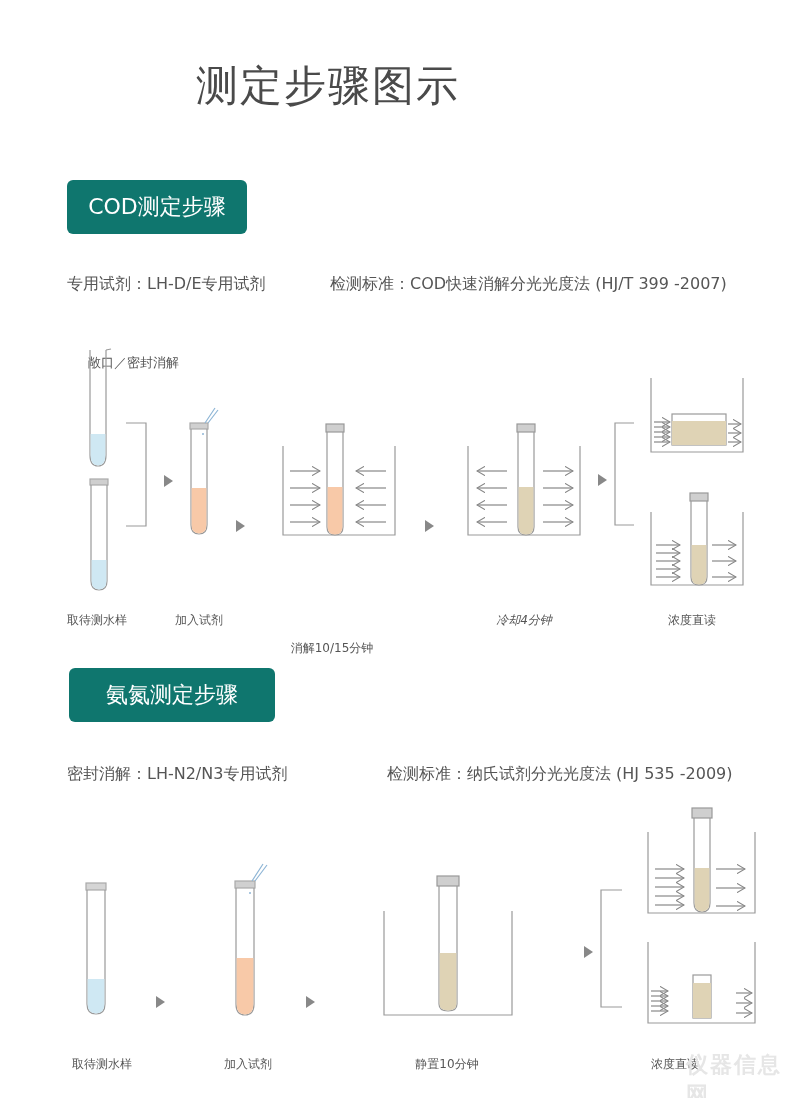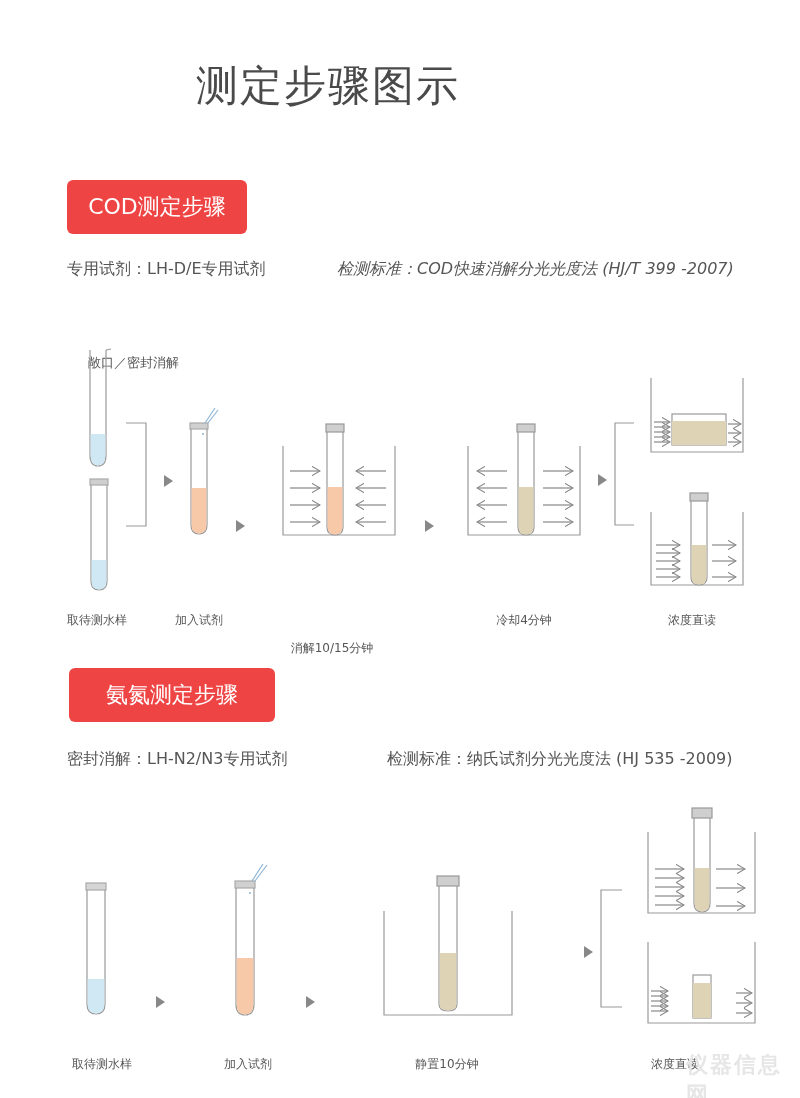--- a/index.html
+++ b/index.html
@@ -1,34 +1,34 @@
 <!DOCTYPE html>
 <html><head>
 <meta charset="utf-8">
 <style>
   html, body { margin:0; padding:0; background:#ffffff; }
   body { width:800px; height:1098px; position:relative; overflow:hidden;
          font-family:"DejaVu Sans", "Liberation Sans", sans-serif; color:#444; }
   .abs { position:absolute; }
   .page-title { left:0; width:656px; top:58px; text-align:center; font-size:42px; color:#4a4a4a; letter-spacing:2px; }
-  .badge { background:#ef4444; color:#fff; border-radius:6px; font-size:22px; display:flex; align-items:center; justify-content:center; }
-  .info { font-size:16px; color:#555; white-space:nowrap; }
+  .badge { background:#0f766e; color:#fff; border-radius:6px; font-size:22px; display:flex; align-items:center; justify-content:center; }
+  .info { font-size:16px; color:#555; white-space:nowrap;margin-top:15px; }
   .note { font-size:13px; color:#555;margin-top:44px; }
   .cap { font-size:12px; color:#555; white-space:nowrap; text-align:center; }
   svg { position:absolute; left:0; top:0; }
   .wm { font-size:22px; color:#e6e6e6; font-weight:bold; letter-spacing:2px; }
 </style>
 </head>
 <body>
 
 <div class="abs page-title">测定步骤图示</div>
 
 <div class="abs badge" style="left:67px;top:180px;width:180px;height:54px;">COD测定步骤</div>
 <div class="abs info" style="left:67px;top:259px;">专用试剂：LH-D/E专用试剂</div>
-<div class="abs info" style="left:337px;top:259px;font-style:italic;">检测标准：COD快速消解分光光度法 (HJ/T 399 -2007)</div>
+<div class="abs info" style="left:330px;top:259px;">检测标准：COD快速消解分光光度法 (HJ/T 399 -2007)</div>
 <div class="abs note" style="left:88px;top:310px;">敞口／密封消解</div>
 
 <svg width="800" height="1098">
   <defs>
     <marker id="ah" markerWidth="8" markerHeight="8" refX="7" refY="4" orient="auto">
       <path d="M0,0 L7,4 L0,8" fill="none" stroke="#888" stroke-width="1"></path>
     </marker>
   </defs>
   <g stroke="#9a9a9a" stroke-width="1.2" fill="none">
 
@@ -187,21 +187,21 @@
     <polygon points="598,474 598,486 607,480"></polygon>
     <polygon points="156,996 156,1008 165,1002"></polygon>
     <polygon points="306,996 306,1008 315,1002"></polygon>
     <polygon points="584,946 584,958 593,952"></polygon>
   </g>
 </svg>
 
 <div class="abs cap" style="left:62px;top:612px;width:70px;">取待测水样</div>
 <div class="abs cap" style="left:164px;top:612px;width:70px;">加入试剂</div>
 <div class="abs cap" style="left:282px;top:640px;width:100px;">消解10/15分钟</div>
-<div class="abs cap" style="left:484px;top:612px;width:80px;">冷却4分钟</div>
+<div class="abs cap" style="left:484px;top:612px;width:80px;font-style:italic;">冷却4分钟</div>
 <div class="abs cap" style="left:657px;top:612px;width:70px;">浓度直读</div>
 
 <div class="abs badge" style="left:69px;top:668px;width:206px;height:54px;">氨氮测定步骤</div>
 <div class="abs info" style="left:67px;top:749px;">密封消解：LH-N2/N3专用试剂</div>
 <div class="abs info" style="left:387px;top:749px;">检测标准：纳氏试剂分光光度法 (HJ  535 -2009)</div>
 
 <div class="abs cap" style="left:62px;top:1056px;width:80px;">取待测水样</div>
 <div class="abs cap" style="left:210px;top:1056px;width:76px;">加入试剂</div>
 <div class="abs cap" style="left:405px;top:1056px;width:84px;">静置10分钟</div>
 <div class="abs cap" style="left:640px;top:1056px;width:70px;">浓度直读</div>

